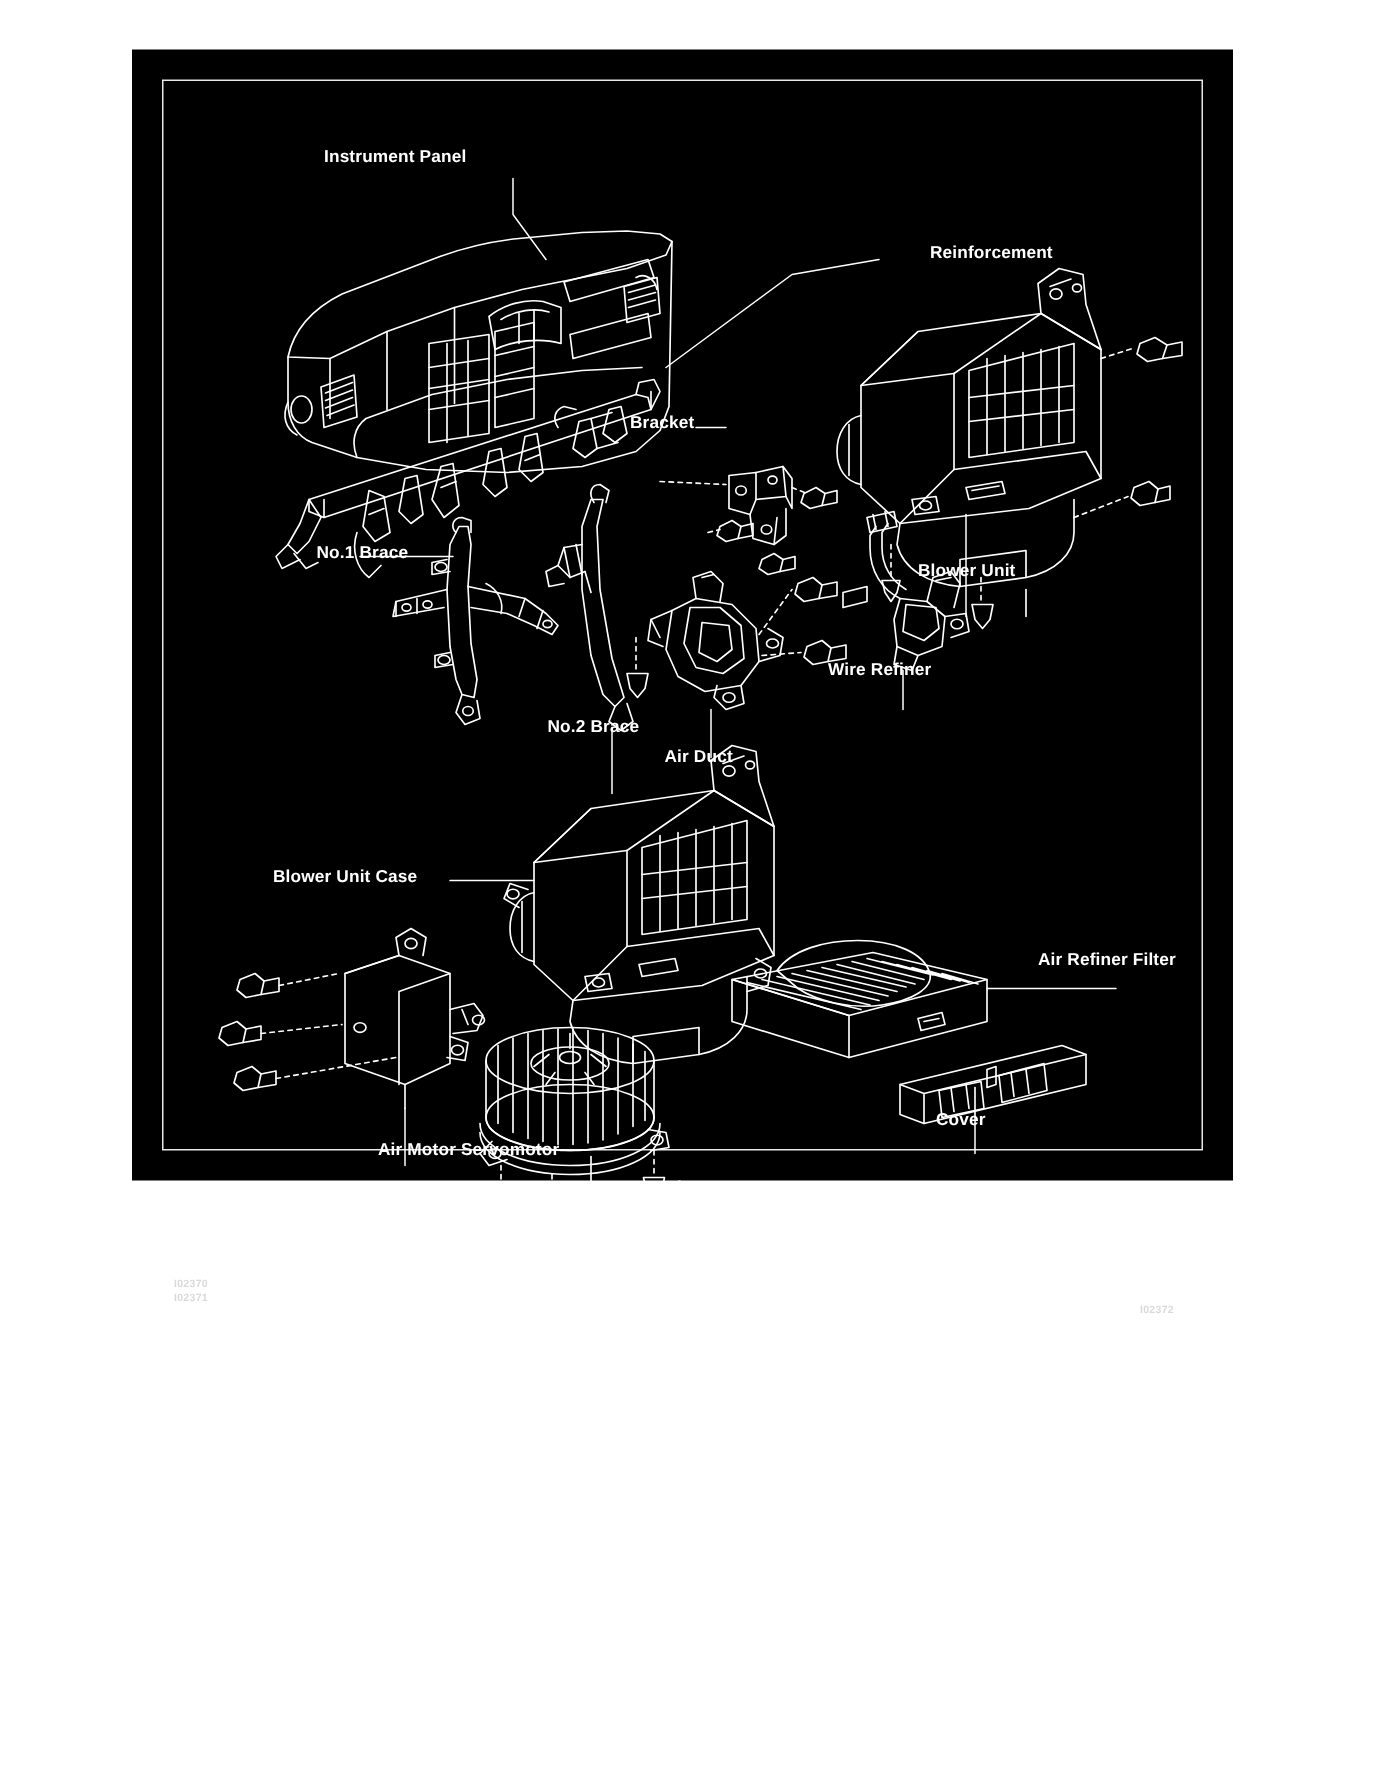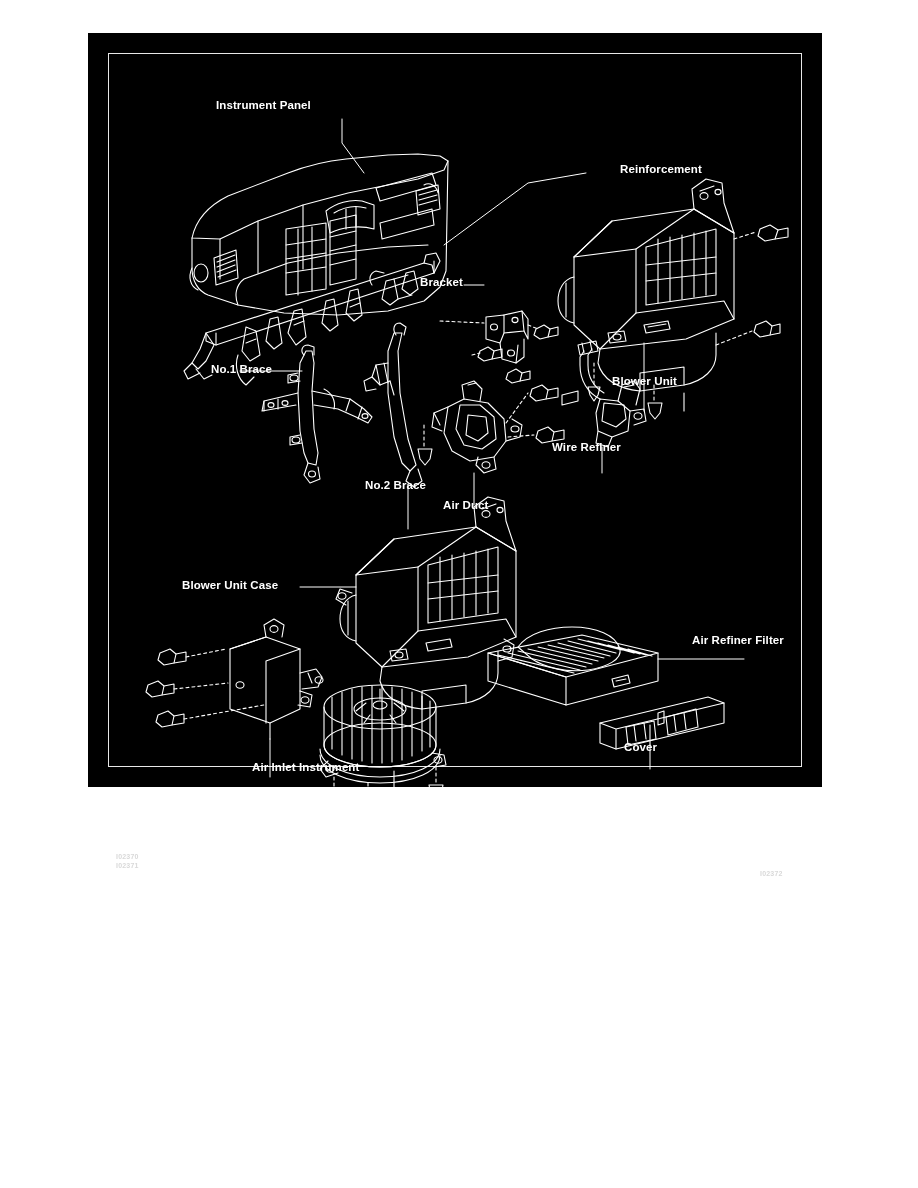--- a/index.html
+++ b/index.html
@@ -375,21 +375,21 @@
     <div class="lbl" style="left:84px;top:330px;padding-left:39px;">No.1 Brace</div>
 
     <div class="lbl" style="left:277px;top:446px;">No.2 Brace</div>
 
     <div class="lbl" style="left:355px;top:434px;margin-top:32px;">Air Duct</div>
 
     <div class="lbl" style="left:464px;top:408px;">Wire Refiner</div>
 
     <div class="lbl" style="left:94px;top:546px;">Blower Unit Case</div>
 
-    <div class="lbl" style="left:164px;top:728px;">Air Inlet Instrument</div>
+    <div class="lbl" style="left:164px;top:728px;">Air Motor Servomotor</div>
 
     <div class="lbl" style="left:328px;top:753px;margin-left:27px;">Blower Motor</div>
 
     <div class="lbl" style="left:604px;top:601px;">Air Refiner Filter</div>
 
     <div class="lbl" style="left:536px;top:708px;">Cover</div>
 
     <div class="code" style="left:28px;top:820px;">I02370</div>
 
     <div class="code" style="left:28px;top:829px;">I02371</div>

